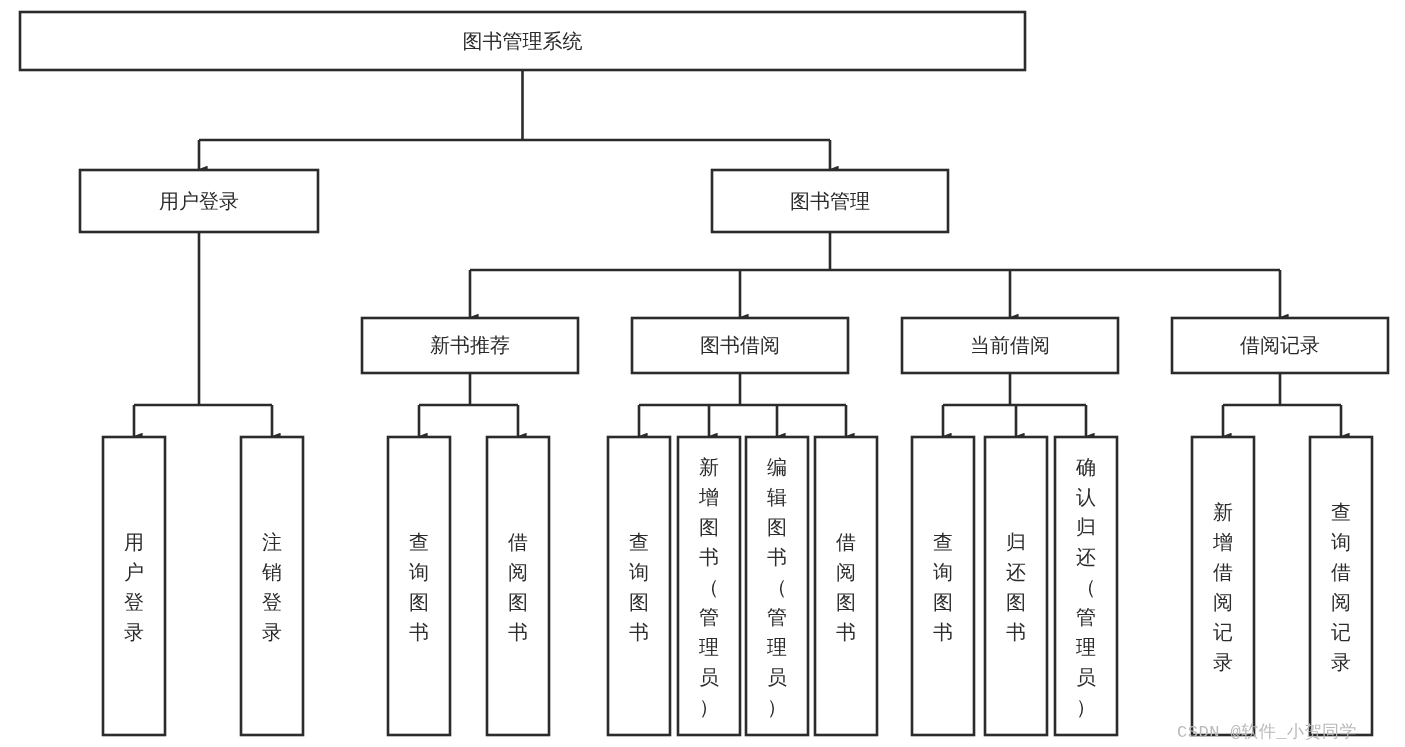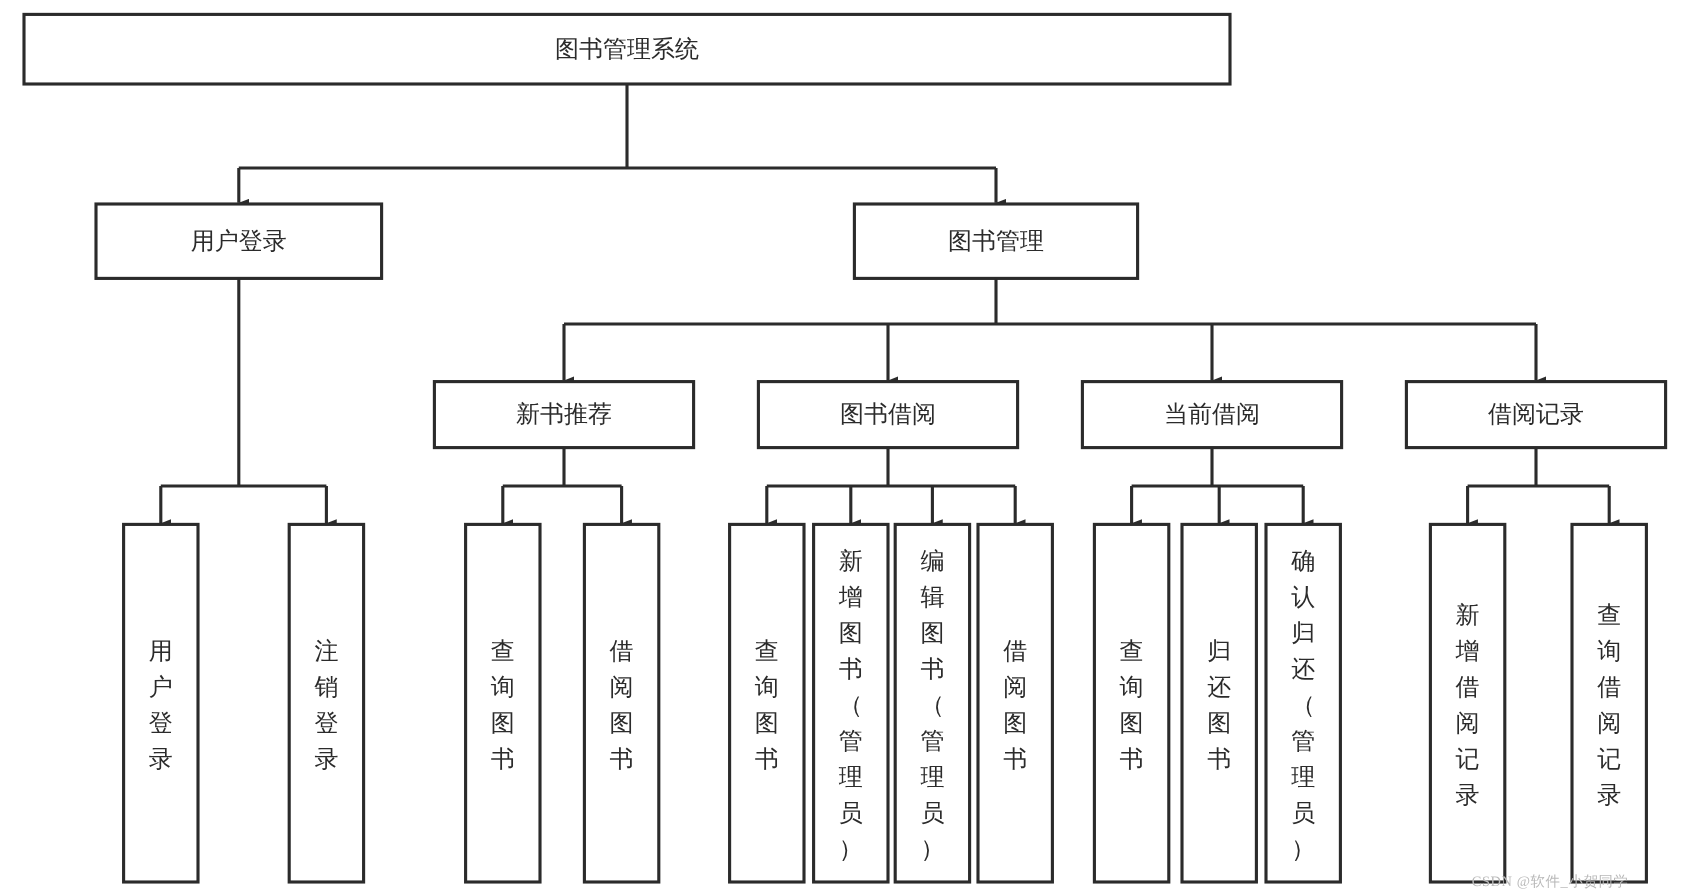--- a/index.html
+++ b/index.html
@@ -46,22 +46,22 @@
   .node-label-v {
     font-family: "DejaVu Sans", "Liberation Sans", sans-serif;
     font-size: 20px;
     fill: #2b2b2b;
     text-anchor: middle;
   }
   .watermark-text {
     position: absolute;
     right: 8px;
     bottom: 4px;
-    font-family: Liberation Serif, serif;
-    font-size: 12px;
+    font-family: Liberation Mono, monospace;
+    font-size: 17px;
     color: #b9b9b9;
     letter-spacing: 0.5px;
     white-space: nowrap;
     user-select: none;
     margin-top: 39px;
   }
 </style>
 </head>
 <body>
 

